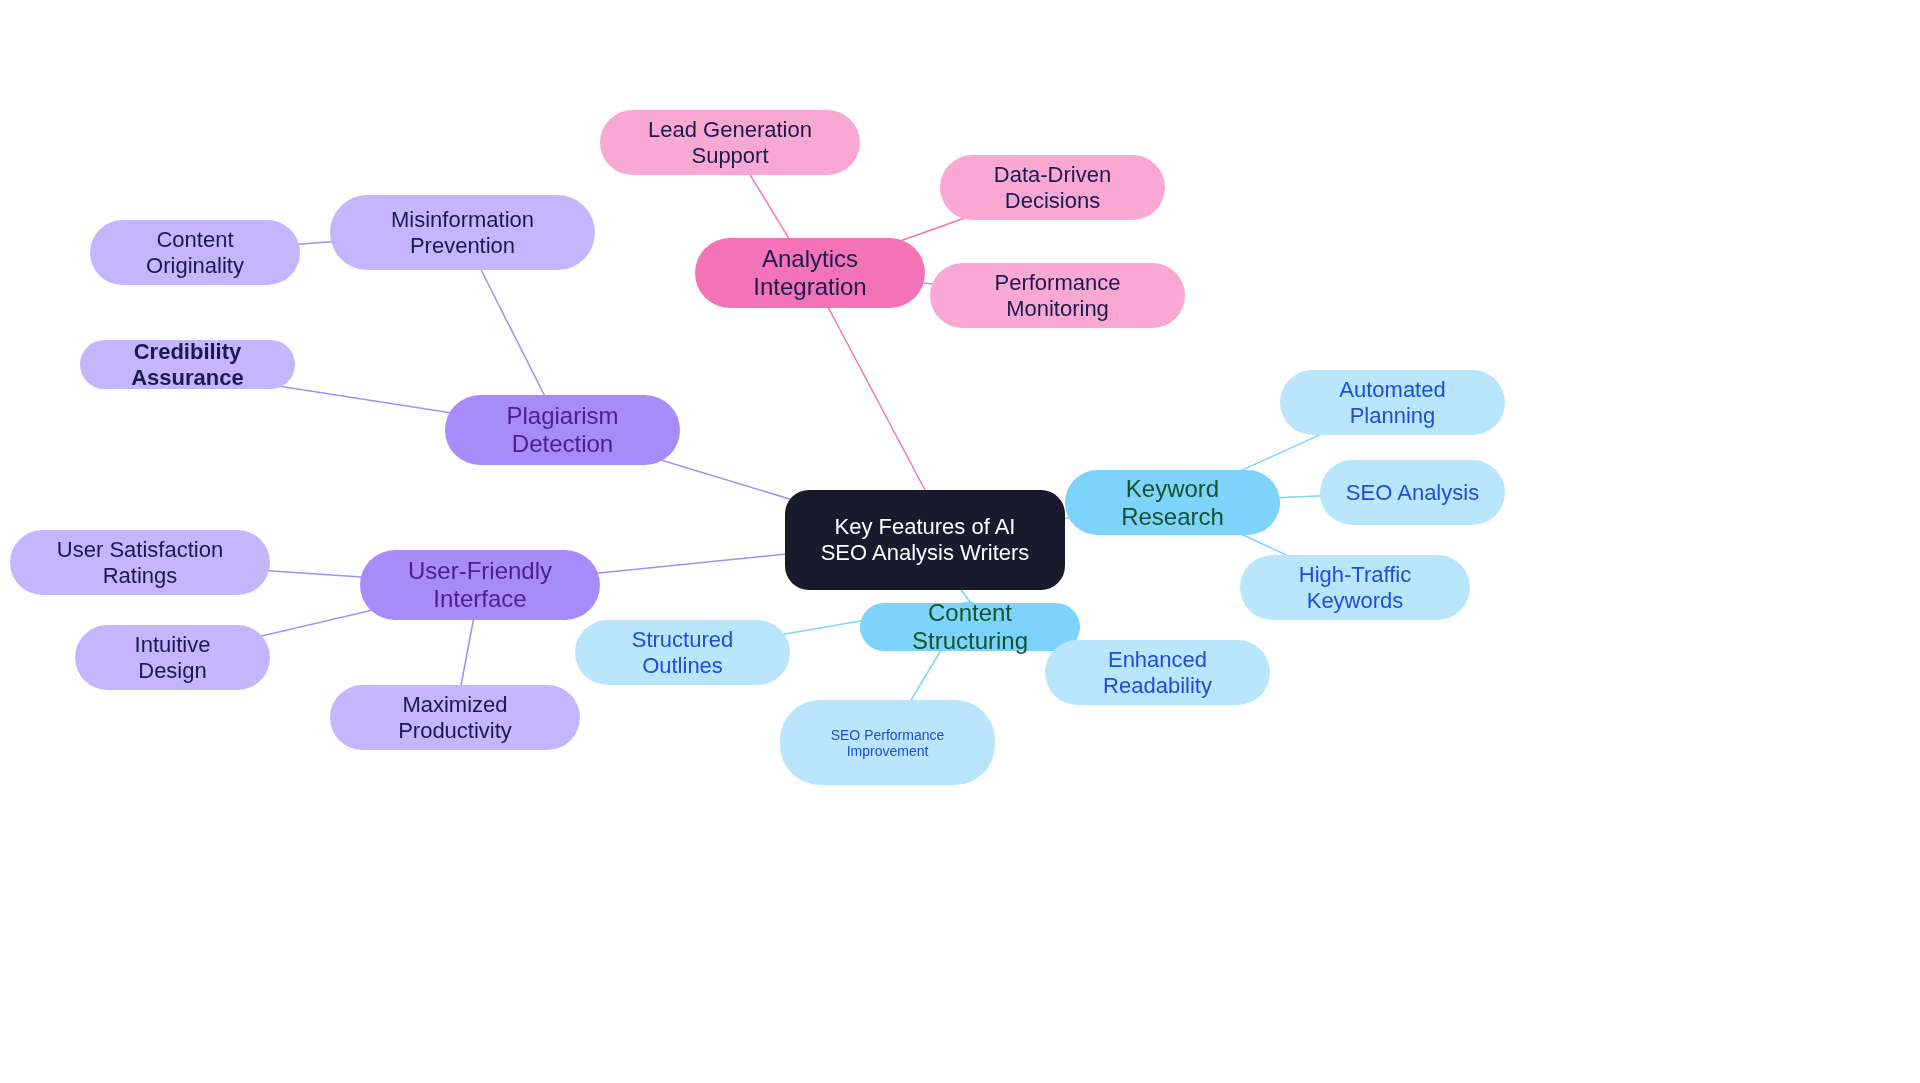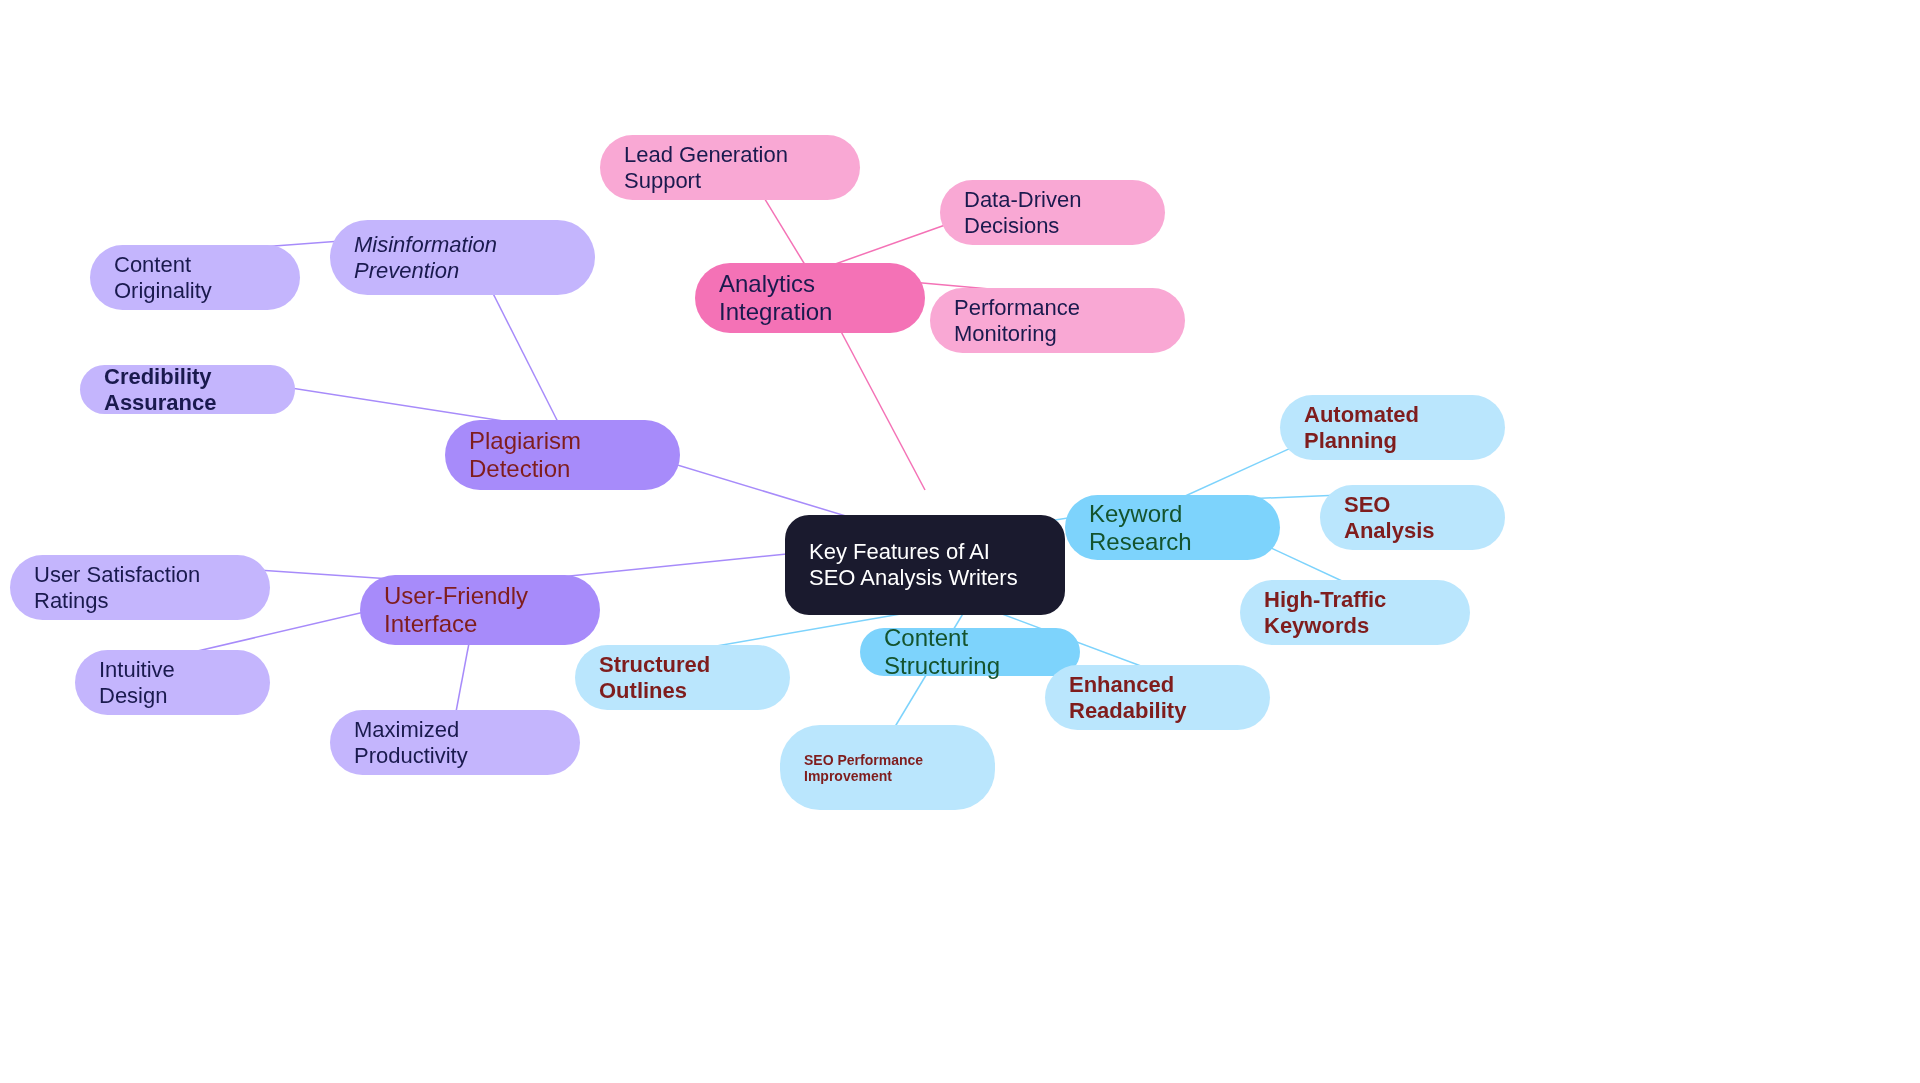--- a/index.html
+++ b/index.html
@@ -17,25 +17,25 @@
       width: 1920px;
       height: 1083px;
       pointer-events: none;
     }
     .node {
       position: absolute;
       border-radius: 40px;
       display: flex;
       align-items: center;
       justify-content: center;
+      text-align: center;
       font-size: 22px;
       font-weight: 400;
       padding: 4px 24px;
       cursor: default;
-      margin-top: 25px;
     }
     .node-center {
       background: #1a1a2e;
       color: #ffffff;
       font-size: 22px;
       font-weight: 500;
       border-radius: 24px;
       width: 280px;
       height: 100px;
     }
@@ -48,27 +48,26 @@
       background: #f472b6;
       color: #1a1a4e;
       font-size: 24px;
     }
     .node-purple {
       background: #c4b5fd;
       color: #1a1a4e;
     }
     .node-purple-large {
       background: #a78bfa;
-      color: #7f1d1d;
+      color: #4c1d95;
       font-size: 24px;
     }
     .node-blue {
       background: #bae6fd;
-      color: #7f1d1d;
-      font-weight: bold;
+      color: #1d4ed8;
     }
     .node-blue-large {
       background: #7dd3fc;
       color: #14532d;
       font-size: 24px;
     }
   </style>
 </head>
 <body>
 
@@ -120,21 +119,21 @@
 <div class="node node-pink-large" style="left: 695px; top: 238px; width: 230px; height: 70px;">Analytics Integration</div>
 
 <div class="node node-pink" style="left: 600px; top: 110px; width: 260px; height: 65px;">Lead Generation Support</div>
 
 <div class="node node-pink" style="left: 940px; top: 155px; width: 225px; height: 65px;">Data-Driven Decisions</div>
 
 <div class="node node-pink" style="left: 930px; top: 263px; width: 255px; height: 65px;">Performance Monitoring</div>
 
 <div class="node node-purple-large" style="left: 445px; top: 395px; width: 235px; height: 70px;">Plagiarism Detection</div>
 
-<div class="node node-purple" style="left: 330px; top: 195px; width: 265px; height: 75px; font-style: italic;">Misinformation Prevention</div>
+<div class="node node-purple" style="left: 330px; top: 195px; width: 265px; height: 75px;">Misinformation Prevention</div>
 
 <div class="node node-purple" style="left: 90px; top: 220px; width: 210px; height: 65px;">Content Originality</div>
 
 <div class="node node-purple" style="left: 80px; top: 340px; width: 215px; height: 49px; font-weight: bold;">Credibility Assurance</div>
 
 <div class="node node-purple-large" style="left: 360px; top: 550px; width: 240px; height: 70px;">User-Friendly Interface</div>
 
 <div class="node node-purple" style="left: 10px; top: 530px; width: 260px; height: 65px;">User Satisfaction Ratings</div>
 
 <div class="node node-purple" style="left: 75px; top: 625px; width: 195px; height: 65px;">Intuitive Design</div>

